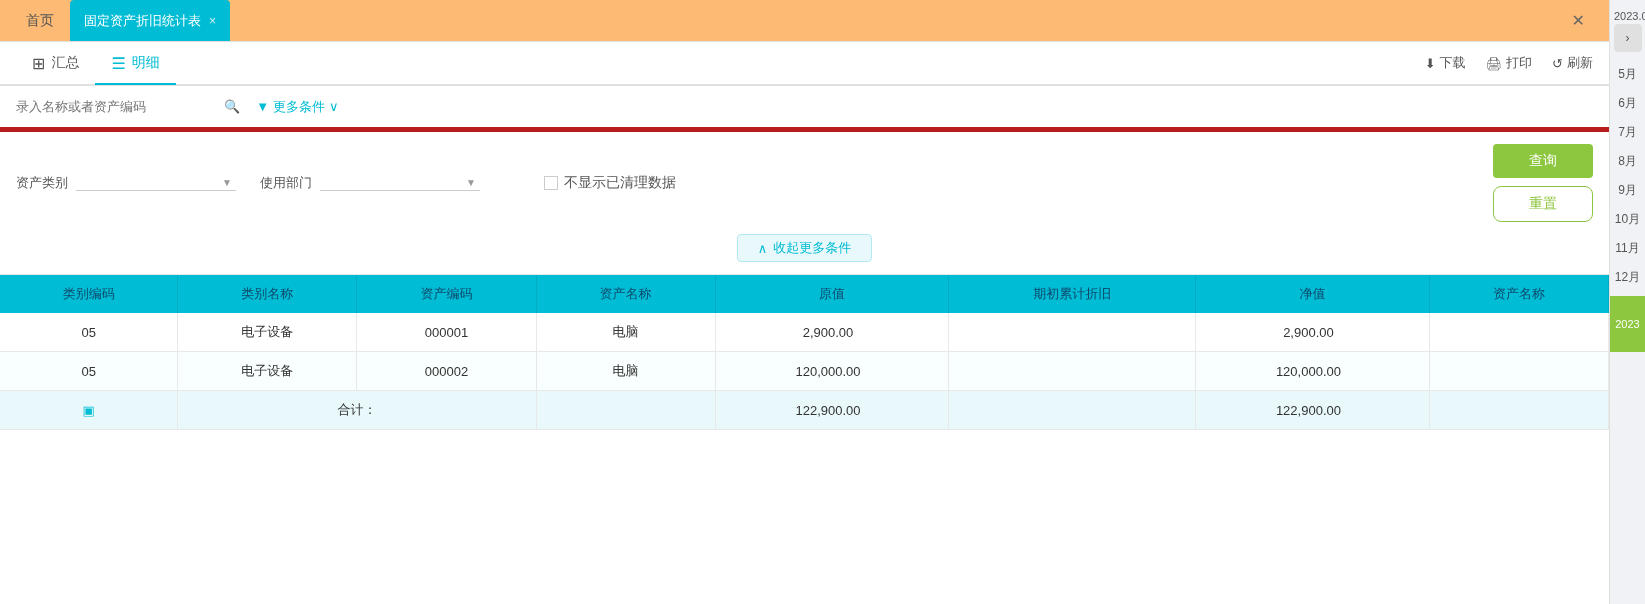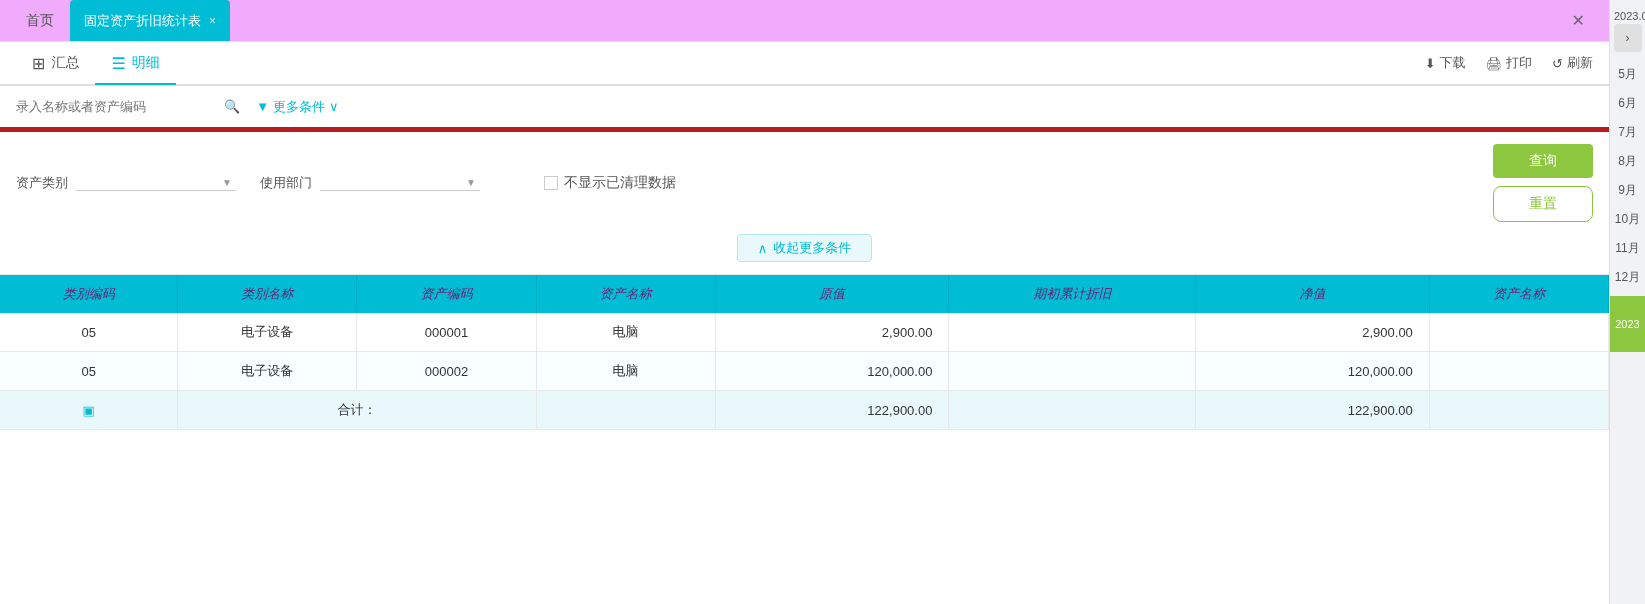--- a/index.html
+++ b/index.html
@@ -2,21 +2,21 @@
 <html><head>
   <meta charset="utf-8">
   <style>
     * { box-sizing: border-box; margin: 0; padding: 0; }
     body { font-family: 'Microsoft YaHei', '微软雅黑', Arial, sans-serif; font-size: 13px; background: #f0f2f5; color: #333; width: 1645px; height: 604px; overflow: hidden; display: flex; }
 
     
     .main-container { flex: 1; display: flex; flex-direction: column; background: #fff; }
 
     
-    .tab-bar { display: flex; align-items: center; background: #f0abfc; border-bottom: 1px solid #e0e0e0; padding: 0 10px; height: 42px; }
+    .tab-bar { display: flex; align-items: center; background: #fdba74; border-bottom: 1px solid #e0e0e0; padding: 0 10px; height: 42px; }
     .tab-home { padding: 0 16px; font-size: 14px; color: #555; cursor: pointer; height: 100%; display: flex; align-items: center; }
     .tab-item { display: flex; align-items: center; background: #00bcd4; color: #fff; border-radius: 4px 4px 0 0; padding: 0 14px; height: 100%; font-size: 13px; cursor: pointer; position: relative; }
     .tab-item .tab-close { margin-left: 8px; font-size: 12px; cursor: pointer; opacity: 0.8; }
     .tab-spacer { flex: 1; }
     .window-close { padding: 8px 14px; font-size: 16px; cursor: pointer; color: #666; }
 
     
     .sub-tab-bar { display: flex; align-items: center; border-bottom: 2px solid #e0e0e0; padding: 0 16px; background: #fff; height: 44px; position: relative; }
     .sub-tab { display: flex; align-items: center; padding: 0 16px; height: 100%; cursor: pointer; font-size: 14px; color: #555; border-bottom: 2px solid transparent; margin-bottom: -2px; }
     .sub-tab.active { color: #00bcd4; border-bottom: 2px solid #00bcd4; }
@@ -43,27 +43,27 @@
     .filter-checkbox-label { font-size: 14px; color: #555; }
     .filter-buttons { display: flex; flex-direction: column; gap: 8px; margin-left: auto; }
     .btn-query { background: #8dc63f; color: #fff; border: none; border-radius: 4px; padding: 8px 32px; font-size: 14px; cursor: pointer; min-width: 100px; }
     .btn-reset { background: #fff; color: #8dc63f; border: 1px solid #8dc63f; border-radius: 8px; padding: 8px 32px; font-size: 14px; cursor: pointer; min-width: 100px; }
     .collapse-btn { display: flex; justify-content: center; align-items: center; margin-top: 4px; }
     .collapse-inner { background: #e8f8fb; border: 1px solid #b2e8f0; border-radius: 4px; padding: 4px 20px; color: #00bcd4; font-size: 13px; cursor: pointer; display: flex; align-items: center; gap: 6px; }
 
     
     .table-container { flex: 1; overflow: auto; }
     table { width: 100%; border-collapse: collapse; }
-    thead tr { background: #00bcd4; color: #701a75; font-style: italic; }
+    thead tr { background: #00bcd4; color: #0c4a6e; }
     thead th { padding: 10px 8px; text-align: center; font-size: 13px; font-weight: normal; border-right: 1px solid #00acc1; white-space: nowrap; }
     tbody tr { background: #fff; border-bottom: 1px solid #e8e8e8; }
     tbody tr:nth-child(odd) { background: #fff; }
     tbody tr:nth-child(even) { background: #f9fffe; }
     tbody td { padding: 10px 8px; font-size: 13px; color: #333; text-align: center; border-right: 1px solid #e8e8e8; }
-    .td-number { text-align: right; padding-right: 16px; margin-left: 7px; }
+    .td-number { padding-right: 16px; margin-left: 7px; }
     .total-row { background: #e8f8fb !important; }
     .total-row td { font-size: 13px; color: #333; }
 
     
     .right-sidebar { width: 36px; background: #f0f2f5; border-left: 1px solid #e0e0e0; display: flex; flex-direction: column; align-items: center; padding-top: 8px; }
     .sidebar-arrow { width: 28px; height: 28px; background: #e0e0e0; border-radius: 4px; display: flex; align-items: center; justify-content: center; cursor: pointer; margin-bottom: 8px; font-size: 12px; color: #555; }
     .sidebar-month { width: 100%; text-align: center; padding: 6px 0; font-size: 12px; color: #555; cursor: pointer; }
     .sidebar-year { width: 100%; text-align: center; padding: 22px 2px; font-size: 11px; background: #8dc63f; color: #fff; cursor: pointer; margin-top: 4px; }
     .sidebar-date-label { font-size: 11px; color: #555; text-align: right; padding: 2px 4px; width: 100%; }
   </style>

